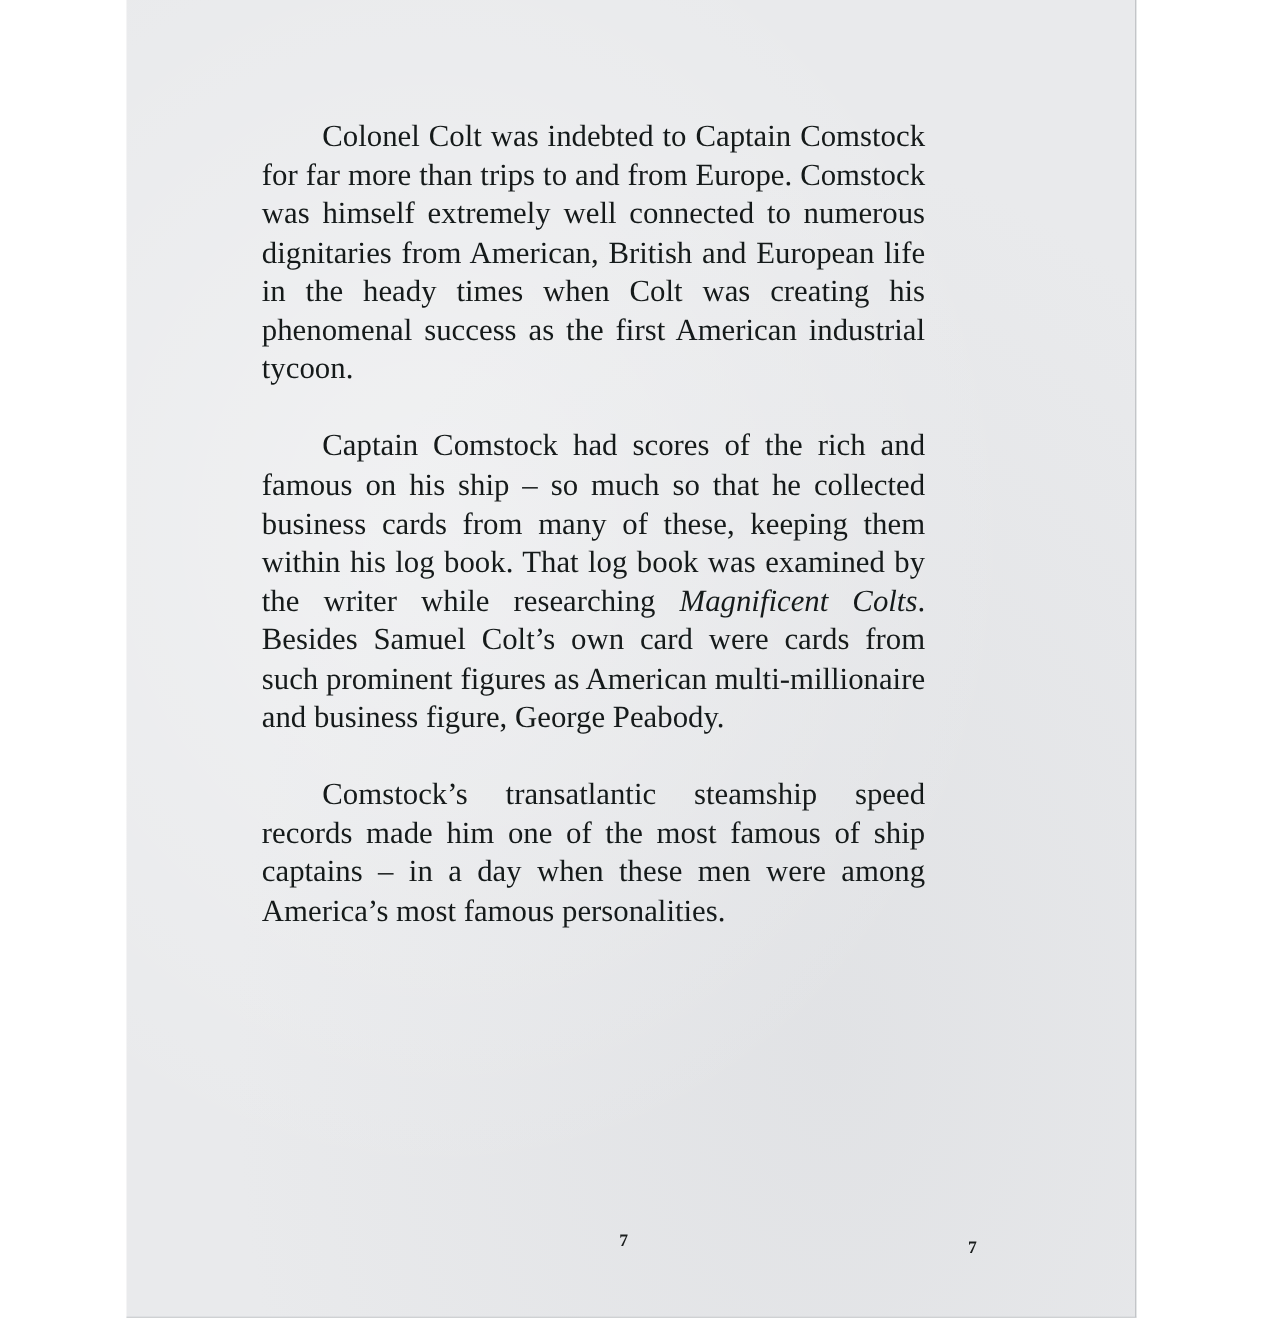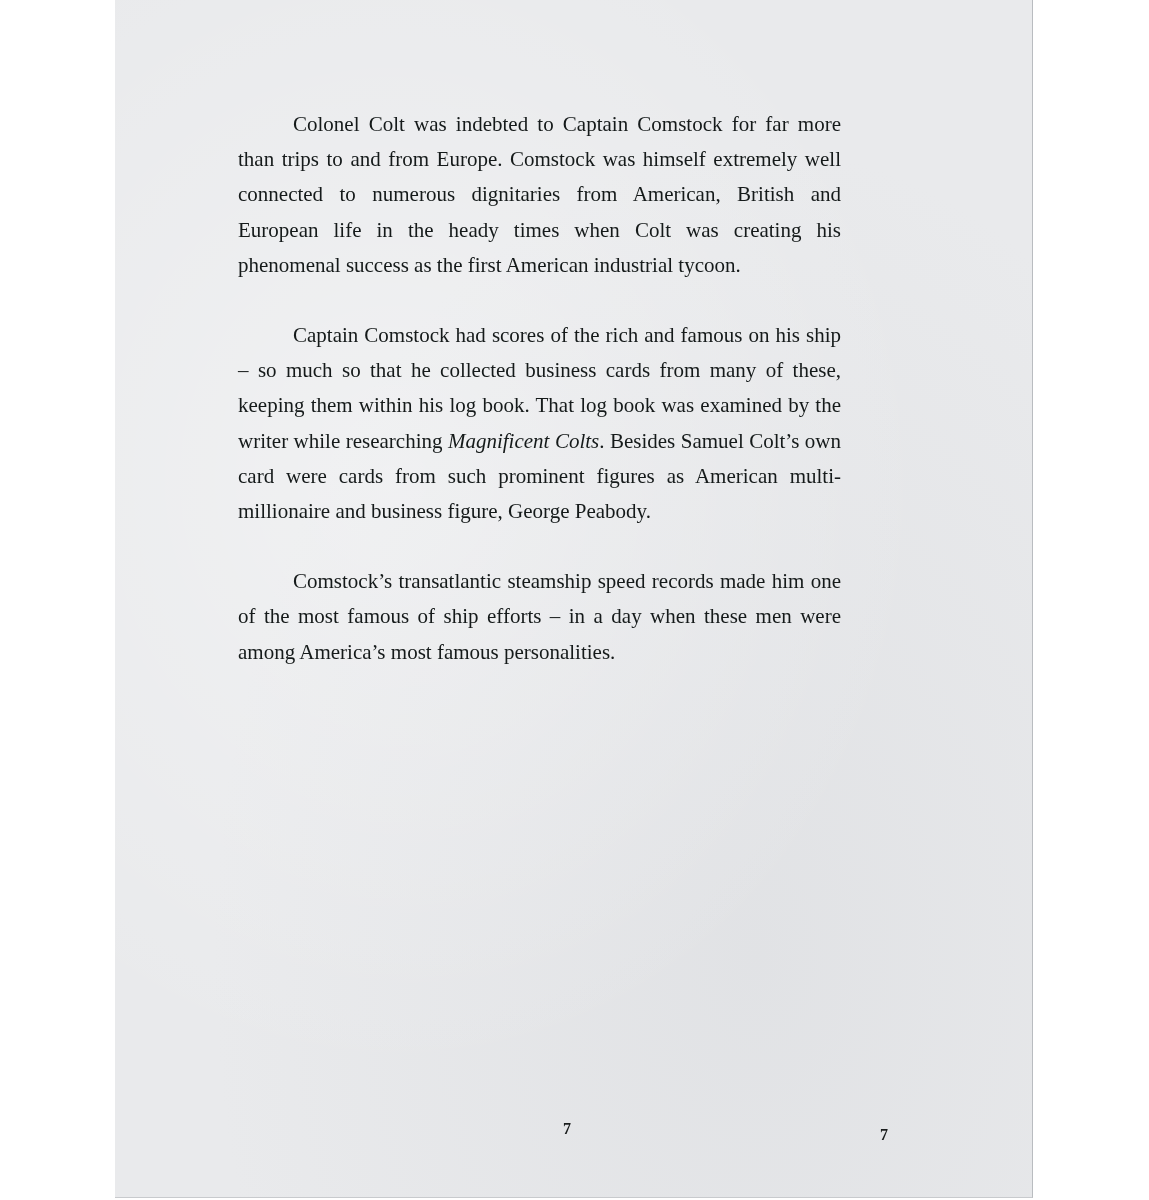--- a/index.html
+++ b/index.html
@@ -26,21 +26,21 @@
       border-right: 1px solid #b9bcc0;
       border-bottom: 1px solid #c8cacd;
       box-sizing: border-box;
     }
     .text-column {
       position: absolute;
       left: 123px;
       top: 107px;
       width: 603px;
       font-family: "Liberation Serif", "DejaVu Serif", serif;
-      font-size: 21px;
+      font-size: 28px;
       line-height: 35.2px;
       color: #151a1a;
     }
     .para {
       margin: 0 0 35px 0;
       text-align: justify;
       text-align-last: left;
       text-indent: 55px;
     }
     .para em {
@@ -58,18 +58,18 @@
 </head>
 <body>
 
 <div class="page">
   <div class="text-column">
     <p class="para">Colonel Colt was indebted to Captain Comstock for far more than trips to and from Europe. Comstock was himself extremely well connected to numerous dignitaries from American, British and European life in the heady times when Colt was creating his phenomenal success as the first American industrial tycoon.</p>
 
     <p class="para"><span>Captain Comstock had scores of the rich and famous on his ship – so much so that he collected business cards from many of these, keeping them within his log book. That log book was examined by the writer while researching </span><em>Magnificent Colts</em><span>. Besides Samuel Colt’s own card were cards from such prominent figures as American multi-millionaire and business figure, George Peabody.</span></p>
 
 
-    <p class="para">Comstock’s transatlantic steamship speed records made him one of the most famous of ship efforts – in a day when these men were among America’s most famous personalities.</p>
+    <p class="para">Comstock’s transatlantic steamship speed records made him one of the most famous of ship captains – in a day when these men were among America’s most famous personalities.</p>
   </div>
 
   <div class="page-number center">7</div>
   <div class="page-number right">7</div>
 </div>
 
 </body></html>

